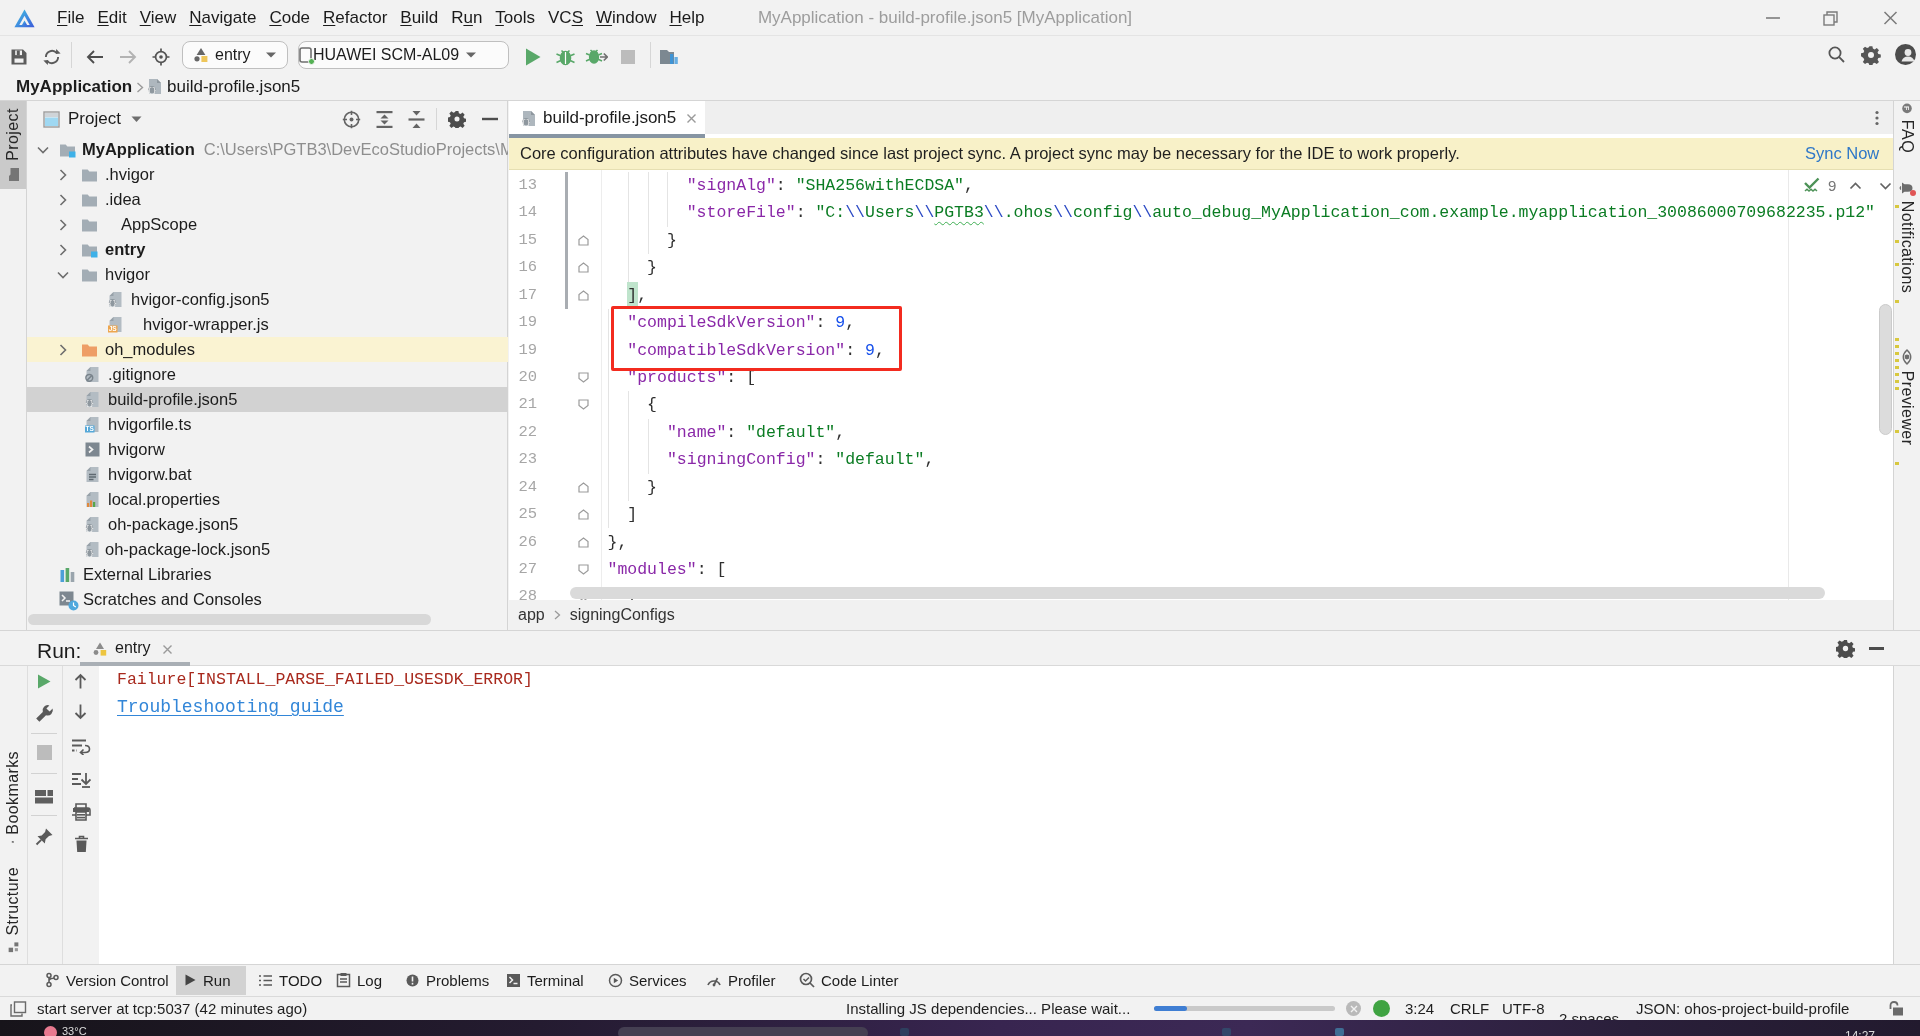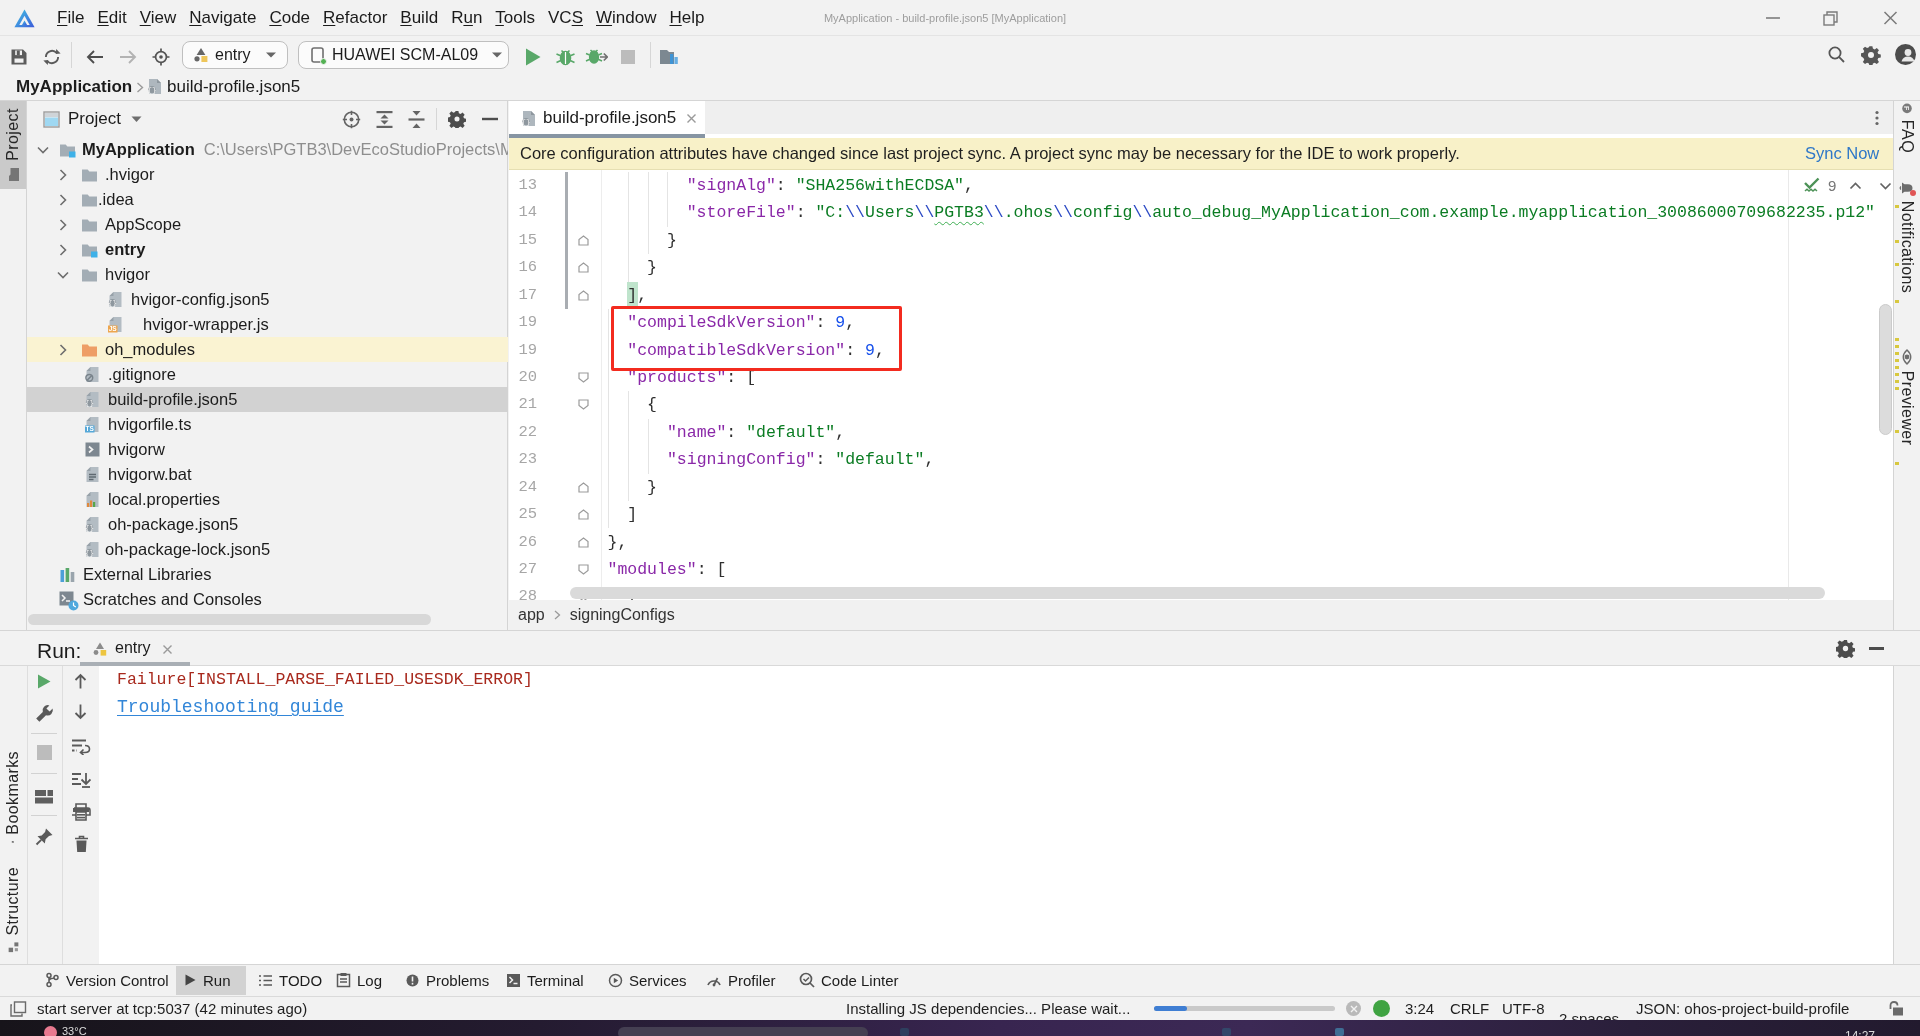--- a/index.html
+++ b/index.html
@@ -40,21 +40,21 @@
         <span><u>N</u>avigate</span>
         <span><u>C</u>ode</span>
         <span><u>R</u>efactor</span>
         <span><u>B</u>uild</span>
         <span>R<u>u</u>n</span>
         <span><u>T</u>ools</span>
         <span>VC<u>S</u></span>
         <span><u>W</u>indow</span>
         <span><u>H</u>elp</span>
   </div>
-  <div class="a" style="left:700px;top:0;width:490px;height:36px;line-height:36px;text-align:center;color:#9d9d9d;font-size:11px;white-space:nowrap">MyApplication - build-profile.json5 [MyApplication]</div>
+  <div class="a" style="left:700px;top:0;width:490px;height:36px;line-height:36px;text-align:center;color:#9d9d9d;font-size:17px;white-space:nowrap">MyApplication - build-profile.json5 [MyApplication]</div>
   <svg class="a" style="left:1765px;top:16px" width="16" height="4" viewBox="0 0 16 4">
         <line x1="1" y1="2" x2="15" y2="2" stroke="#7b7b7b" stroke-width="1.6"></line>
       </svg>
   <svg class="a" style="left:1823px;top:11px" width="17" height="15" viewBox="0 0 17 15">
         <rect x="1" y="4" width="10" height="10" fill="none" stroke="#7b7b7b" stroke-width="1.4"></rect>
         <path d="M4 4 V1 H14 V11 H11" fill="none" stroke="#7b7b7b" stroke-width="1.4"></path>
       </svg>
   <svg class="a" style="left:1883px;top:11px" width="15" height="14" viewBox="0 0 15 14">
         <path d="M1.5 1 L13.5 13 M13.5 1 L1.5 13" stroke="#7b7b7b" stroke-width="1.5"></path>
       </svg>
@@ -90,21 +90,21 @@
     <svg width="16" height="16" viewBox="0 0 16 16">
           <path d="M8 1 L12.4 8 H3.6 Z" fill="#666"></path>
           <circle cx="4" cy="11.8" r="2.6" fill="#666"></circle>
           <rect x="8.4" y="9" width="6" height="6" fill="#eec65a"></rect>
         </svg>
     <span style="font-size:16px">entry</span>
     <svg style="margin-left:8px" width="12" height="8" viewBox="0 0 12 8">
           <path d="M1 1.5 L6 6.5 L11 1.5 Z" fill="#666"></path>
         </svg>
   </div>
-  <div class="a row" style="left:298px;top:4px;width:211px;height:28px;border:1px solid #bfbfbf;border-radius:8px;background:#fbfbfb;padding-left:12px;gap:7px">
+  <div class="a row" style="left:298px;top:4px;width:211px;height:28px;border:1px solid #bfbfbf;border-radius:8px;background:#fbfbfb;">
     <span style="position:relative;width:14px;height:17px">
       <svg width="14" height="17" viewBox="0 0 14 17">
             <rect x="1" y="1" width="11" height="14" rx="2" fill="none" stroke="#6f6f6f" stroke-width="1.6"></rect>
           </svg>
       <span style="position:absolute;right:-2px;bottom:-1px;width:7px;height:7px;border-radius:50%;background:#53b153;border:1px solid #f6f6f6"></span>
     </span>
     <span style="font-size:16px">HUAWEI SCM-AL09</span>
     <svg style="margin-left:6px" width="12" height="8" viewBox="0 0 12 8">
           <path d="M1 1.5 L6 6.5 L11 1.5 Z" fill="#666"></path>
         </svg>
@@ -266,30 +266,30 @@
       </svg>
   <span style="margin-left:7px">.hvigor</span>
 </div>
 <div class="crow" style="top:187px">
   <svg style="margin-left:32px" width="8" height="12" viewBox="0 0 8 12">
         <path d="M1.5 1 L6.5 6 L1.5 11" fill="none" stroke="#6e6e6e" stroke-width="1.6"></path>
       </svg>
   <svg style="margin-left:14px" width="17" height="16" viewBox="0 0 17 16">
         <path d="M1 2.5 H6.6 L8.4 4.5 H16 V14.5 H1 Z" fill="#a3adb5"></path>
       </svg>
-  <span style="">.idea</span>
+  <span style="margin-left:7px">.idea</span>
 </div>
 <div class="crow" style="top:212px">
   <svg style="margin-left:32px" width="8" height="12" viewBox="0 0 8 12">
         <path d="M1.5 1 L6.5 6 L1.5 11" fill="none" stroke="#6e6e6e" stroke-width="1.6"></path>
       </svg>
   <svg style="margin-left:14px" width="17" height="16" viewBox="0 0 17 16">
         <path d="M1 2.5 H6.6 L8.4 4.5 H16 V14.5 H1 Z" fill="#a3adb5"></path>
       </svg>
-  <span style="margin-left:7px">AppScope</span>
+  <span style="margin-left:23px">AppScope</span>
 </div>
 <div class="crow" style="top:237px">
   <svg style="margin-left:32px" width="8" height="12" viewBox="0 0 8 12">
         <path d="M1.5 1 L6.5 6 L1.5 11" fill="none" stroke="#6e6e6e" stroke-width="1.6"></path>
       </svg>
   <svg style="margin-left:14px" width="17" height="16" viewBox="0 0 17 16">
         <path d="M1 2.5 H6.6 L8.4 4.5 H16 V14.5 H1 Z" fill="#a3adb5"></path>
         <rect x="10" y="9.5" width="6.5" height="6" fill="#3eb1e8"></rect>
       </svg>
   <span style="margin-left:7px;font-weight:bold">entry</span>

